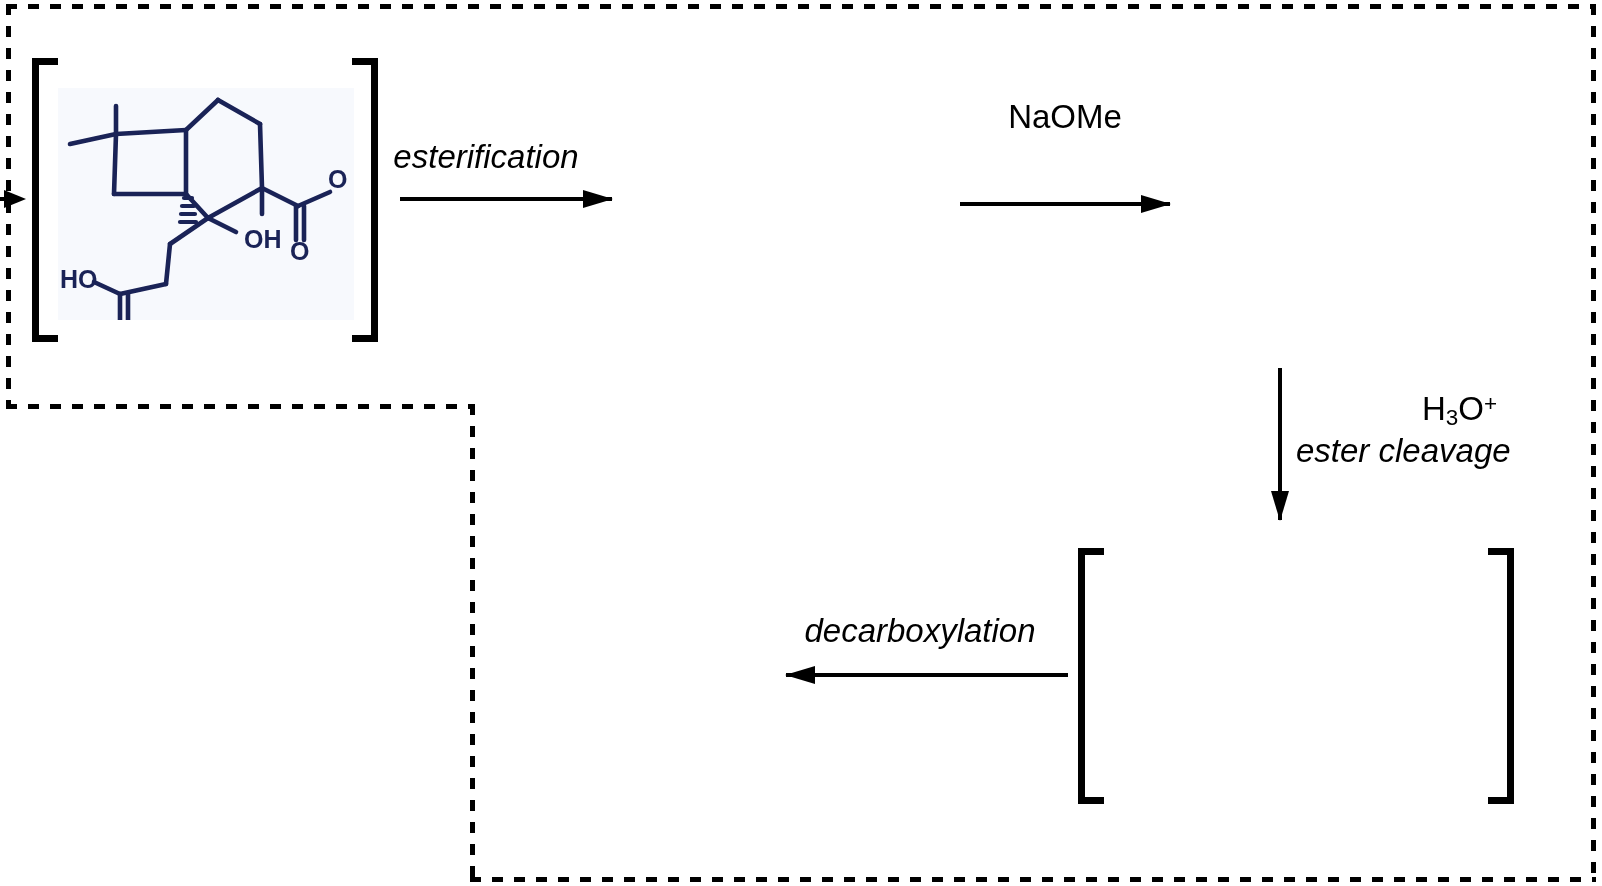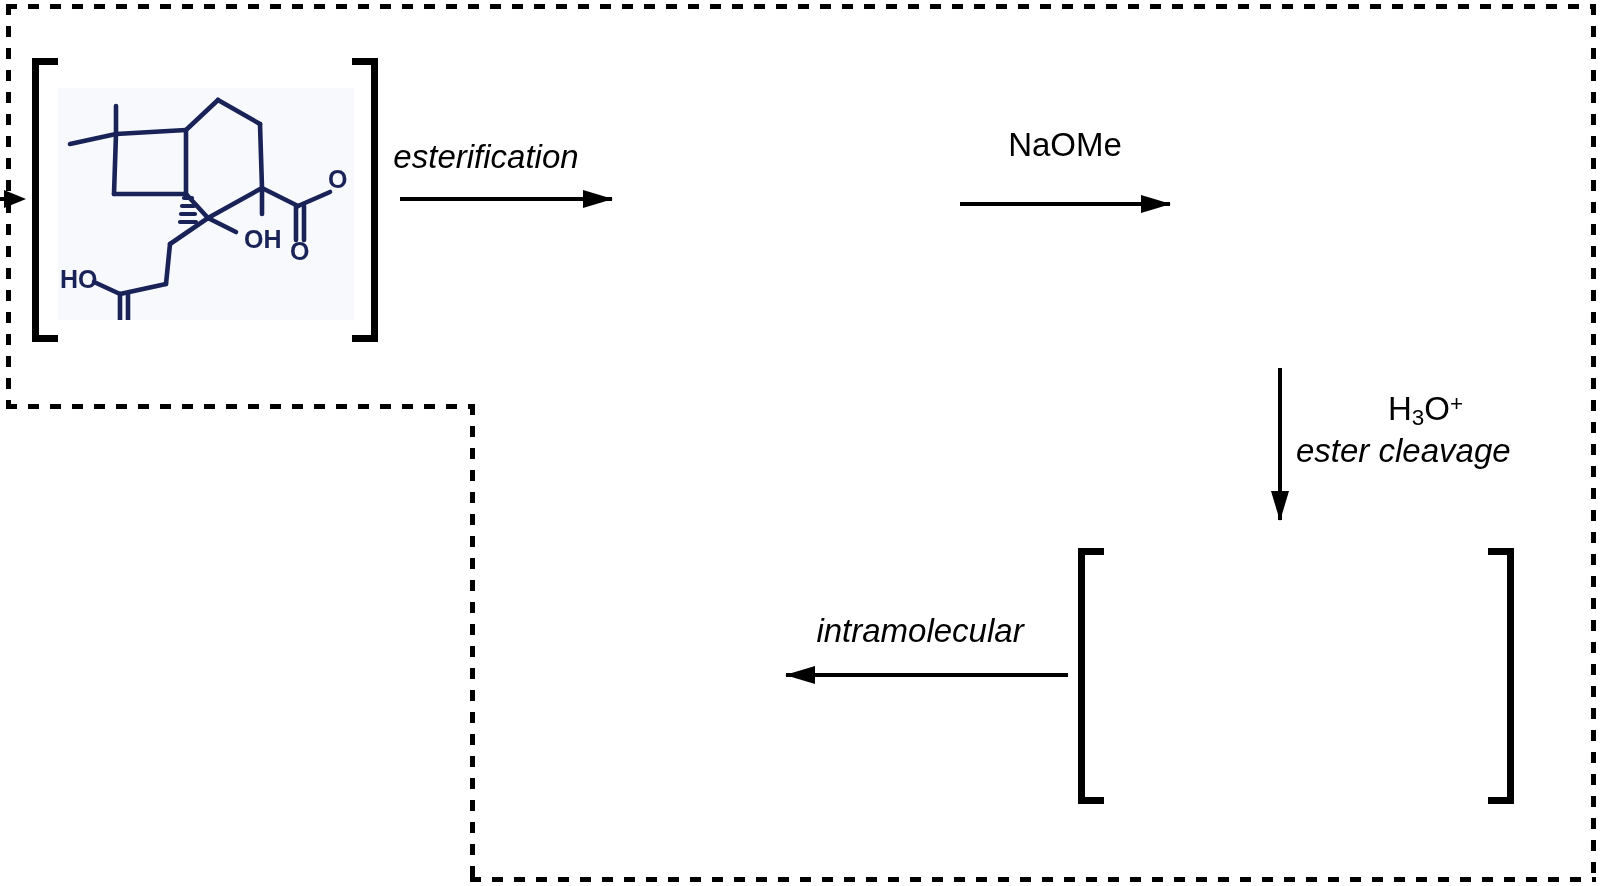--- a/index.html
+++ b/index.html
@@ -220,35 +220,35 @@
       </g>
     </svg>
   </div>
 
   <div class="label italic lbl-33 center" style="left:376px; top:138px; width:220px;">esterification</div>
   <div class="arrow-h" style="left:400px; top:190px; width:212px;">
     <span class="shaft"></span>
       <span class="head-r"></span>
   </div>
 
-  <div class="label upright lbl-33 center" style="left:955px; top:98px; width:220px;margin-top:28px;">NaOMe</div>
+  <div class="label upright lbl-33 center" style="left:955px; top:98px; width:220px;">NaOMe</div>
   <div class="arrow-h" style="left:960px; top:195px; width:210px;">
     <span class="shaft"></span>
       <span class="head-r"></span>
   </div>
 
   <div class="arrow-v" style="left:1271px; top:368px; height:152px;">
     <span class="shaft"></span>
       <span class="head-d"></span>
   </div>
-  <div class="label upright lbl-33" style="left:1388px; top:390px;"><span>H</span><sub>3</sub><span>O</span><sup>+</sup></div>
+  <div class="label upright lbl-33" style="left:1422px; top:390px;"><span>H</span><sub>3</sub><span>O</span><sup>+</sup></div>
   <div class="label italic lbl-33" style="left:1296px; top:432px;">ester cleavage</div>
 
   <div class="bracket bracket-left" style="left:1078px; top:548px; width:26px; height:256px;"></div>
   <div class="bracket bracket-right" style="left:1488px; top:548px; width:26px; height:256px;"></div>
 
-  <div class="label italic lbl-33 center" style="left:770px; top:612px; width:300px;">intramolecular</div>
+  <div class="label italic lbl-33 center" style="left:770px; top:612px; width:300px;">decarboxylation</div>
   <div class="arrow-h" style="left:786px; top:666px; width:282px;">
     <span class="shaft"></span>
       <span class="head-l"></span>
   </div>
 
 </div>
 
 </body></html>

